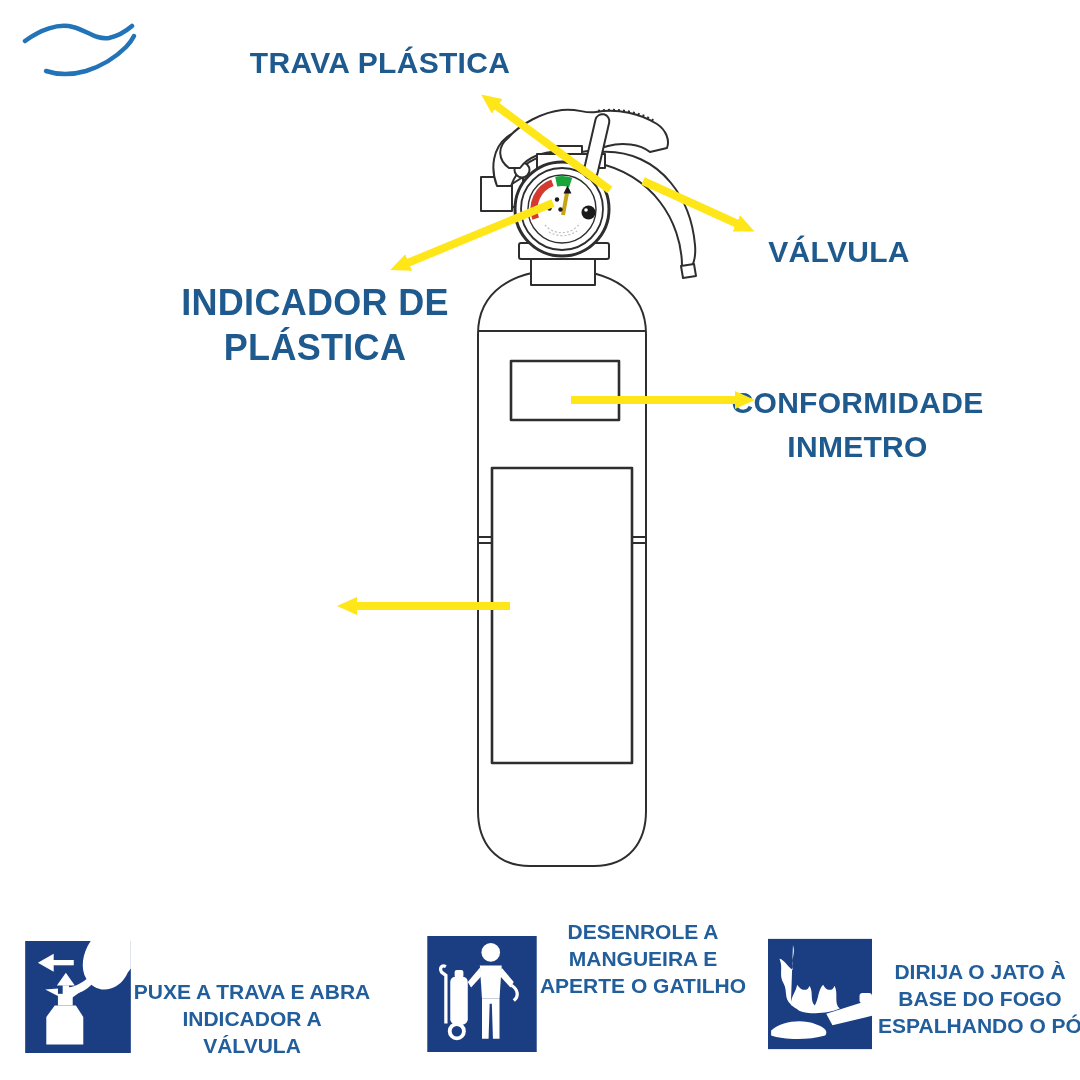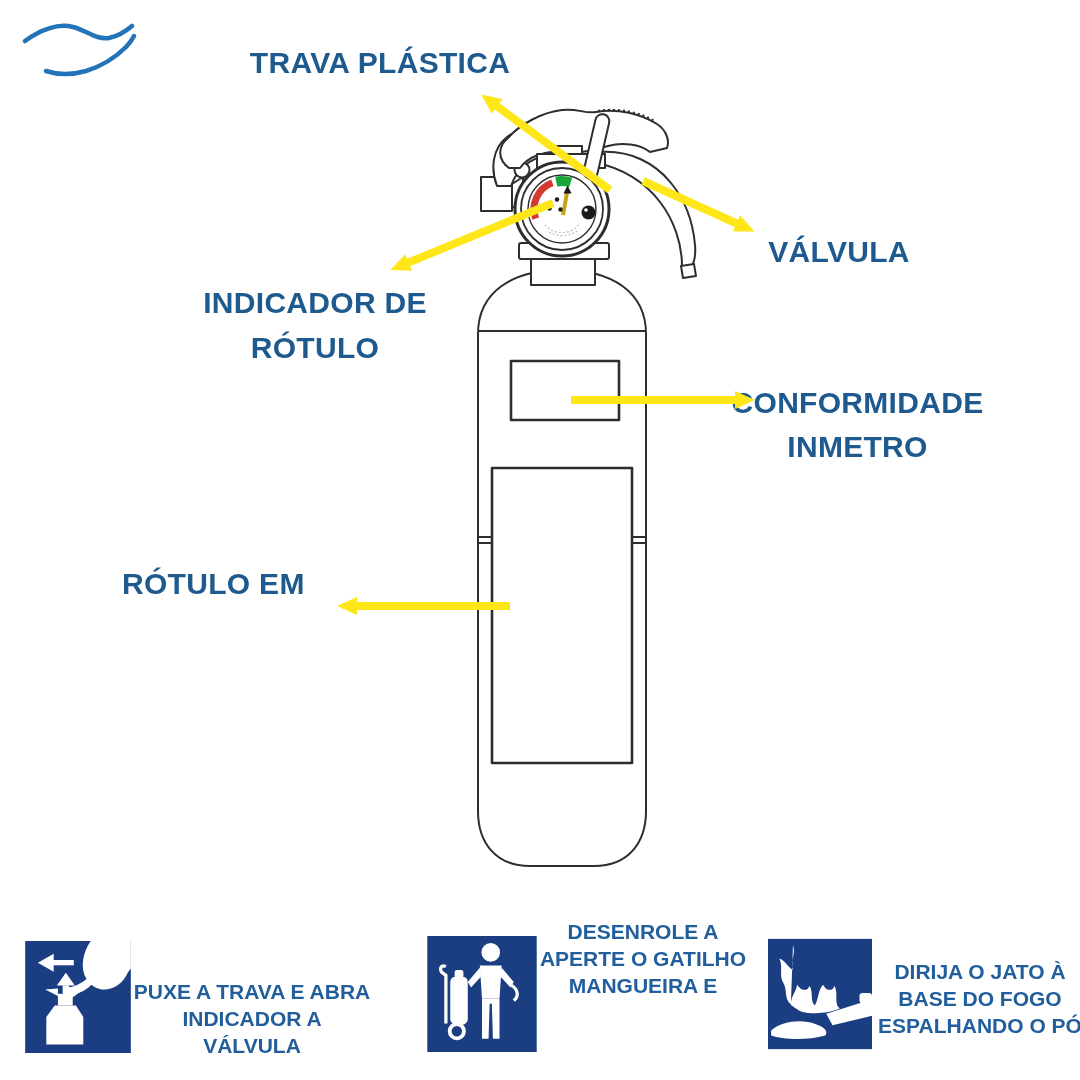--- a/index.html
+++ b/index.html
@@ -7,21 +7,21 @@
     width:1080px;height:1080px;position:relative;overflow:hidden;
     background:#ffffff;font-family:"Liberation Sans",sans-serif;
   }
   .callout{
     position:absolute;text-align:center;font-weight:700;
     color:var(--label-blue,#1e5a8e);letter-spacing:.3px;
   }
   .callout .ln{display:block;}
   .c-trava{left:200px;top:47px;width:360px;font-size:30px;line-height:32px;}
   .c-valvula{left:714px;top:236px;width:250px;font-size:30px;line-height:32px;}
-  .c-indicador{left:150px;top:280px;width:330px;font-size:30px;line-height:45px;}
+  .c-indicador{left:150px;top:280px;width:330px;font-size:36px;line-height:45px;}
   .c-selo{left:700px;top:381px;width:315px;font-size:30px;line-height:44px;}
   .c-rotulo{left:122px;top:562px;width:280px;font-size:30px;line-height:44px;text-align:left;}
   .diagram{position:absolute;left:0;top:0;}
   .logo{position:absolute;left:22px;top:18px;width:118px;height:62px;}
   .picto{position:absolute;}
   .p1{left:25px;top:941px;width:106px;height:112px;}
   .p2{left:427px;top:936px;width:110px;height:116px;}
   .p3{left:768px;top:937px;width:104px;height:114px;}
   .step-text{
     position:absolute;text-align:center;font-weight:700;font-size:21px;line-height:27px;
@@ -59,28 +59,27 @@
 </div>
 
 <div class="callout c-trava">
   <span class="ln">TRAVA PLÁSTICA</span>
 </div>
 <div class="callout c-valvula">
   <span class="ln">VÁLVULA</span>
 </div>
 <div class="callout c-indicador">
   <span class="ln">INDICADOR DE</span>
-  <span class="ln">RÓTULO</span>
+  <span class="ln">PLÁSTICA</span>
 </div>
 <div class="callout c-selo">
   <span class="ln">CONFORMIDADE</span>
   <span class="ln">INMETRO</span>
 </div>
 <div class="callout c-rotulo">
-  <span class="ln">RÓTULO EM</span>
 </div>
 
 <svg class="diagram" width="1080" height="1080" viewBox="0 0 1080 1080">
   <defs>
     <marker id="ah" viewBox="0 0 20 18" refX="4" refY="9" markerWidth="20" markerHeight="18" markerUnits="userSpaceOnUse" orient="auto">
       <path class="ah" d="M 0 0 L 20 9 L 0 18 Z"></path>
     </marker>
   </defs>
 
   <g>
@@ -169,22 +168,22 @@
   <path class="wht" d="M 68 29 L 79 42 L 76 47 L 66 36 Z"></path>
   <path class="wht" d="M 50 57 L 50 94 L 56 94 L 57 62 L 59 62 L 60 94 L 66 94 L 66 57 Z"></path>
   <rect class="wht" x="21" y="37" width="16" height="44" rx="5"></rect>
   <rect class="wht" x="25" y="31" width="8" height="7" rx="2"></rect>
   <circle class="wht-s" style="stroke-width:3.5" cx="27" cy="87" r="6.5"></circle>
   <path class="wht-s" style="stroke-width:3" d="M 17 28 C 13 26 11 29 13 33 L 17 36 L 17 80"></path>
   <path class="wht-s" style="stroke-width:3" d="M 77 45 C 83 49 84 55 79 59"></path>
 </svg>
 <div class="step-text t2">
   <span class="ln">DESENROLE A</span>
+  <span class="ln">MANGUEIRA E</span>
   <span class="ln">APERTE O GATILHO</span>
-  <span class="ln">MANGUEIRA E</span>
 </div>
 
 <svg class="picto p3" viewBox="0 0 100 106">
   <rect class="navy" x="0" y="0" width="100" height="106"></rect>
   <path class="wht" d="M 24 6 C 27 15 21 21 24 30 C 18 26 16 20 11 19 C 15 28 10 34 15 43 C 19 50 15 57 22 63
                        C 22 55 27 51 28 44 C 32 50 38 51 40 45 C 44 52 40 59 45 64 C 49 57 48 49 53 44
                        C 56 50 62 51 64 45 C 68 53 63 62 69 67 C 58 72 40 73 30 69 C 26 66 22 64 22 63 Z"></path>
   <path class="wht" d="M 3 88 C 14 79 32 77 46 82 C 55 85 58 89 55 93 C 38 98 14 97 3 93 Z"></path>
   <path class="wht" d="M 100 58 L 56 72 L 62 83 L 100 74 Z"></path>
   <rect class="wht" x="88" y="52" width="12" height="10" rx="3"></rect>

